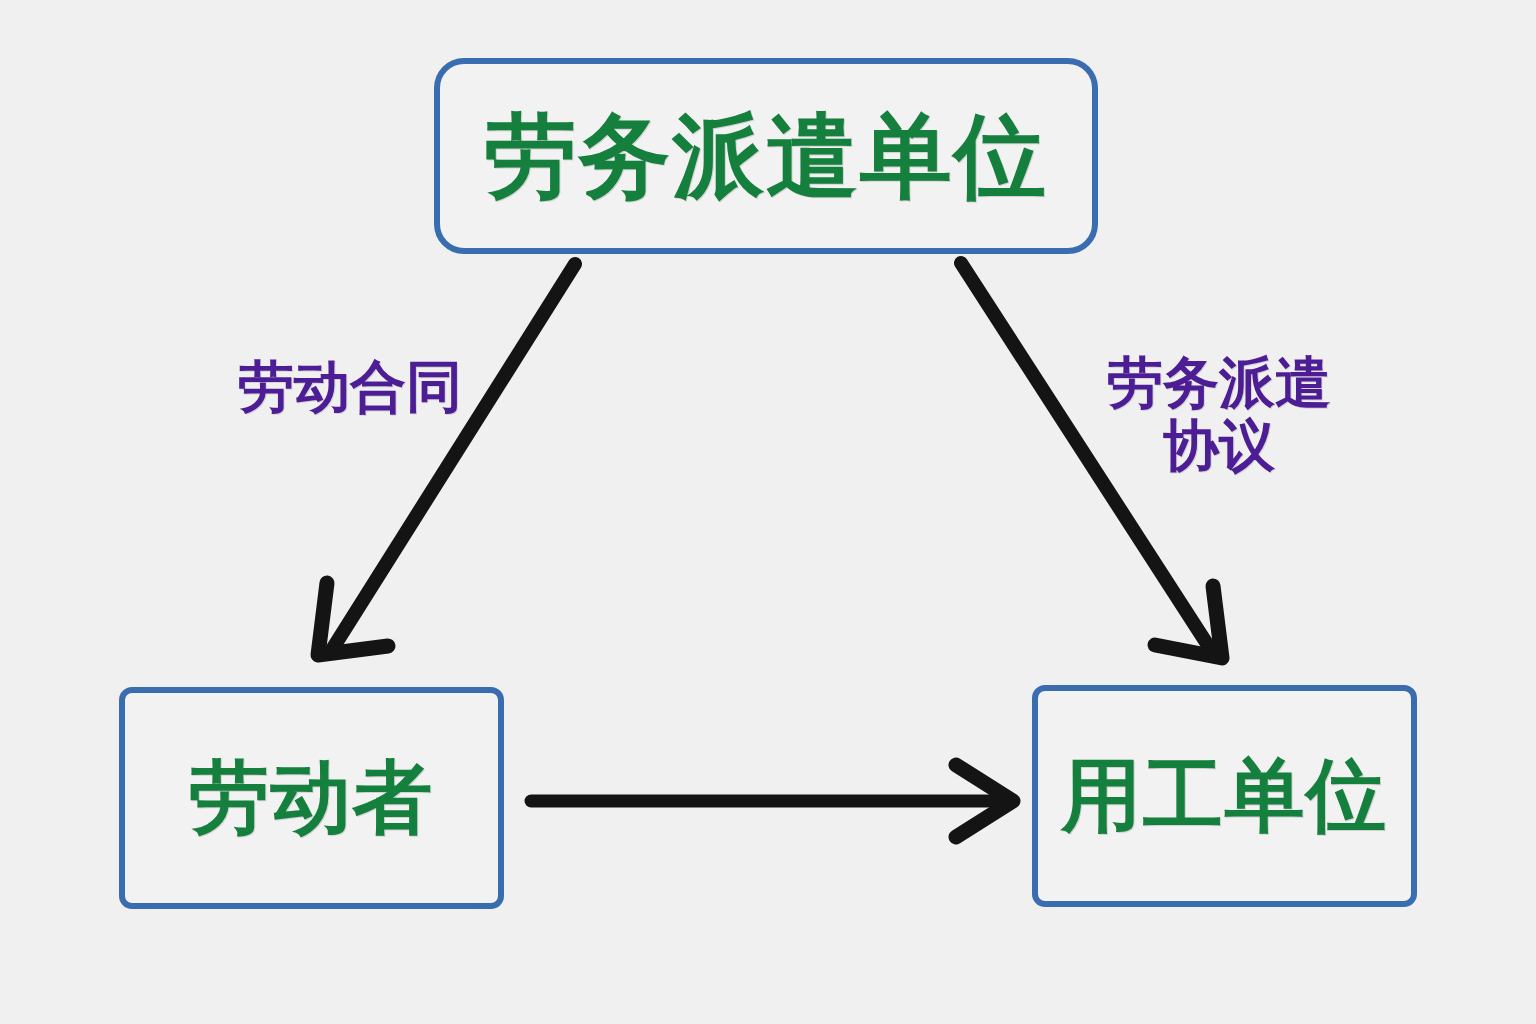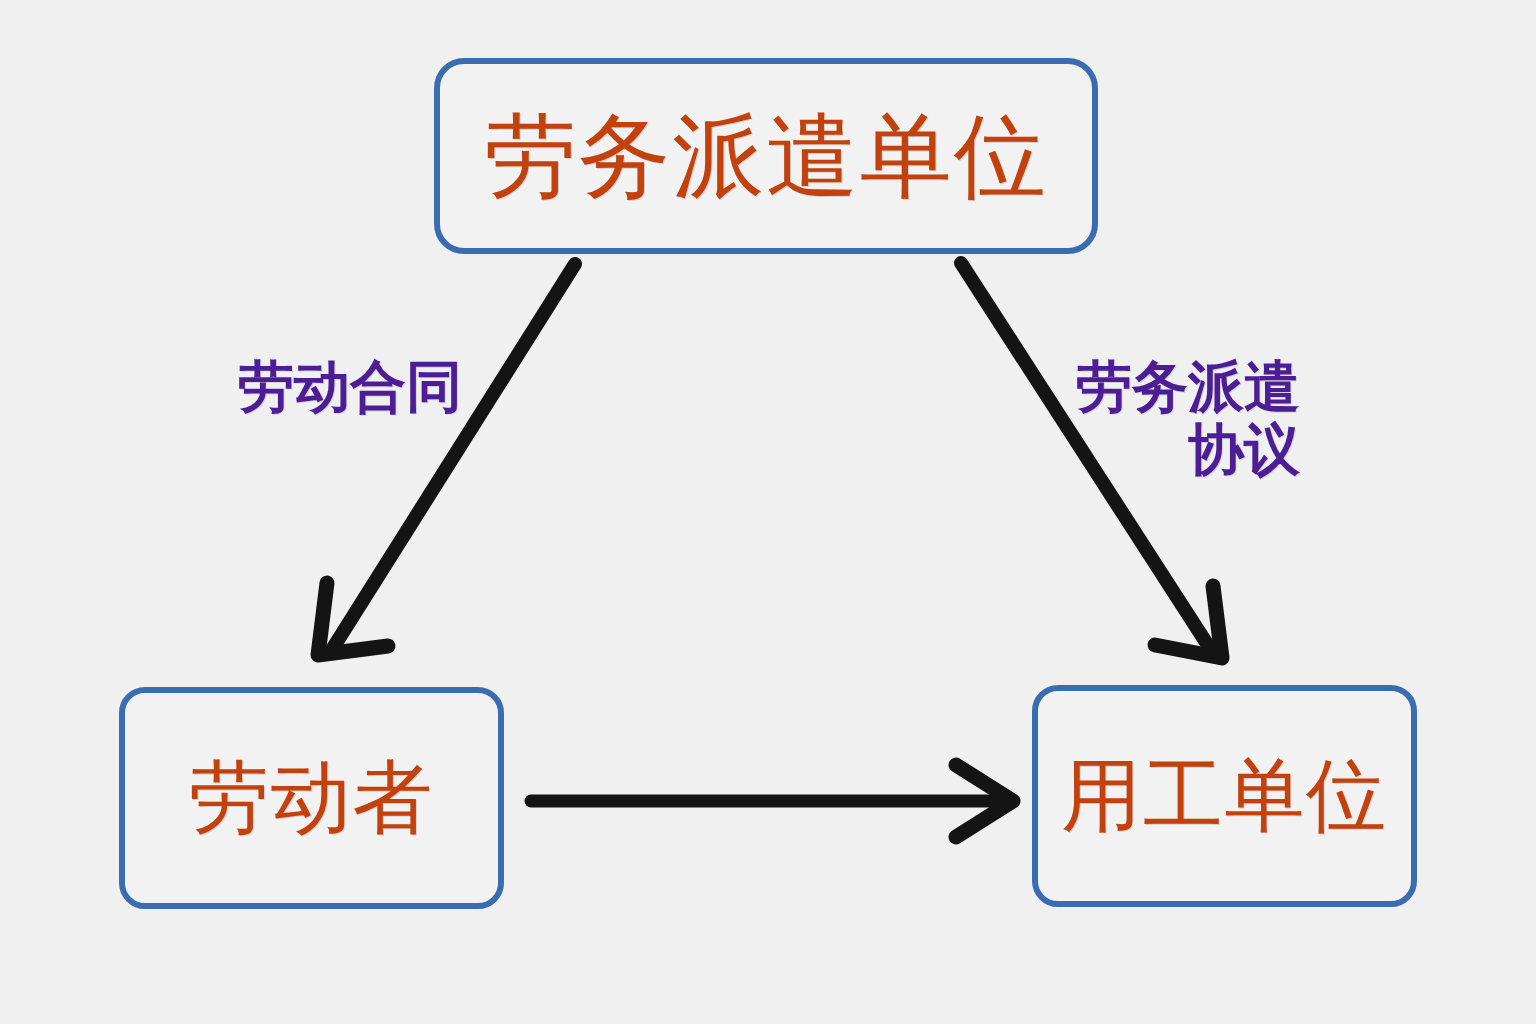--- a/index.html
+++ b/index.html
@@ -25,29 +25,29 @@
     left: 0;
     top: 0;
     width: 1536px;
     height: 1024px;
   }
   .node {
     position: absolute;
     box-sizing: border-box;
     background: #f2f2f2;
     border: 6px solid #3a6cb0;
-    border-radius: 26px;
+    border-radius: 13px;
     display: flex;
     align-items: center;
     justify-content: center;
     z-index: 3;
   }
   .node-label {
-    color: #c2410c;
-    font-weight: 400;
+    color: #15803d;
+    font-weight: 700;
     letter-spacing: 0.02em;
     white-space: nowrap;
     line-height: 1;
     text-shadow: 1px 1px 0 rgba(150,150,150,0.35);
   }
   #node-agency {
     left: 434px;
     top: 58px;
     width: 664px;
     height: 196px;
@@ -83,24 +83,25 @@
     text-shadow: 1px 1px 0 rgba(150,150,150,0.3);
     z-index: 4;
   }
   #label-labor-contract {
     left: 238px;
     top: 356px;
     width: 230px;
     text-align: left;
   }
   #label-dispatch-agreement {
-    left: 1060px;
+    left: 1099px;
     top: 356px;
     width: 240px;
-    text-align: right;
+    text-align: center;
+    font-family: Liberation Mono, monospace;
   }
   #label-actual-employment {
     left: 643px;
     top: 712px;
     width: 300px;
     text-align: left;
   }
 </style>
 </head>
 <body>

